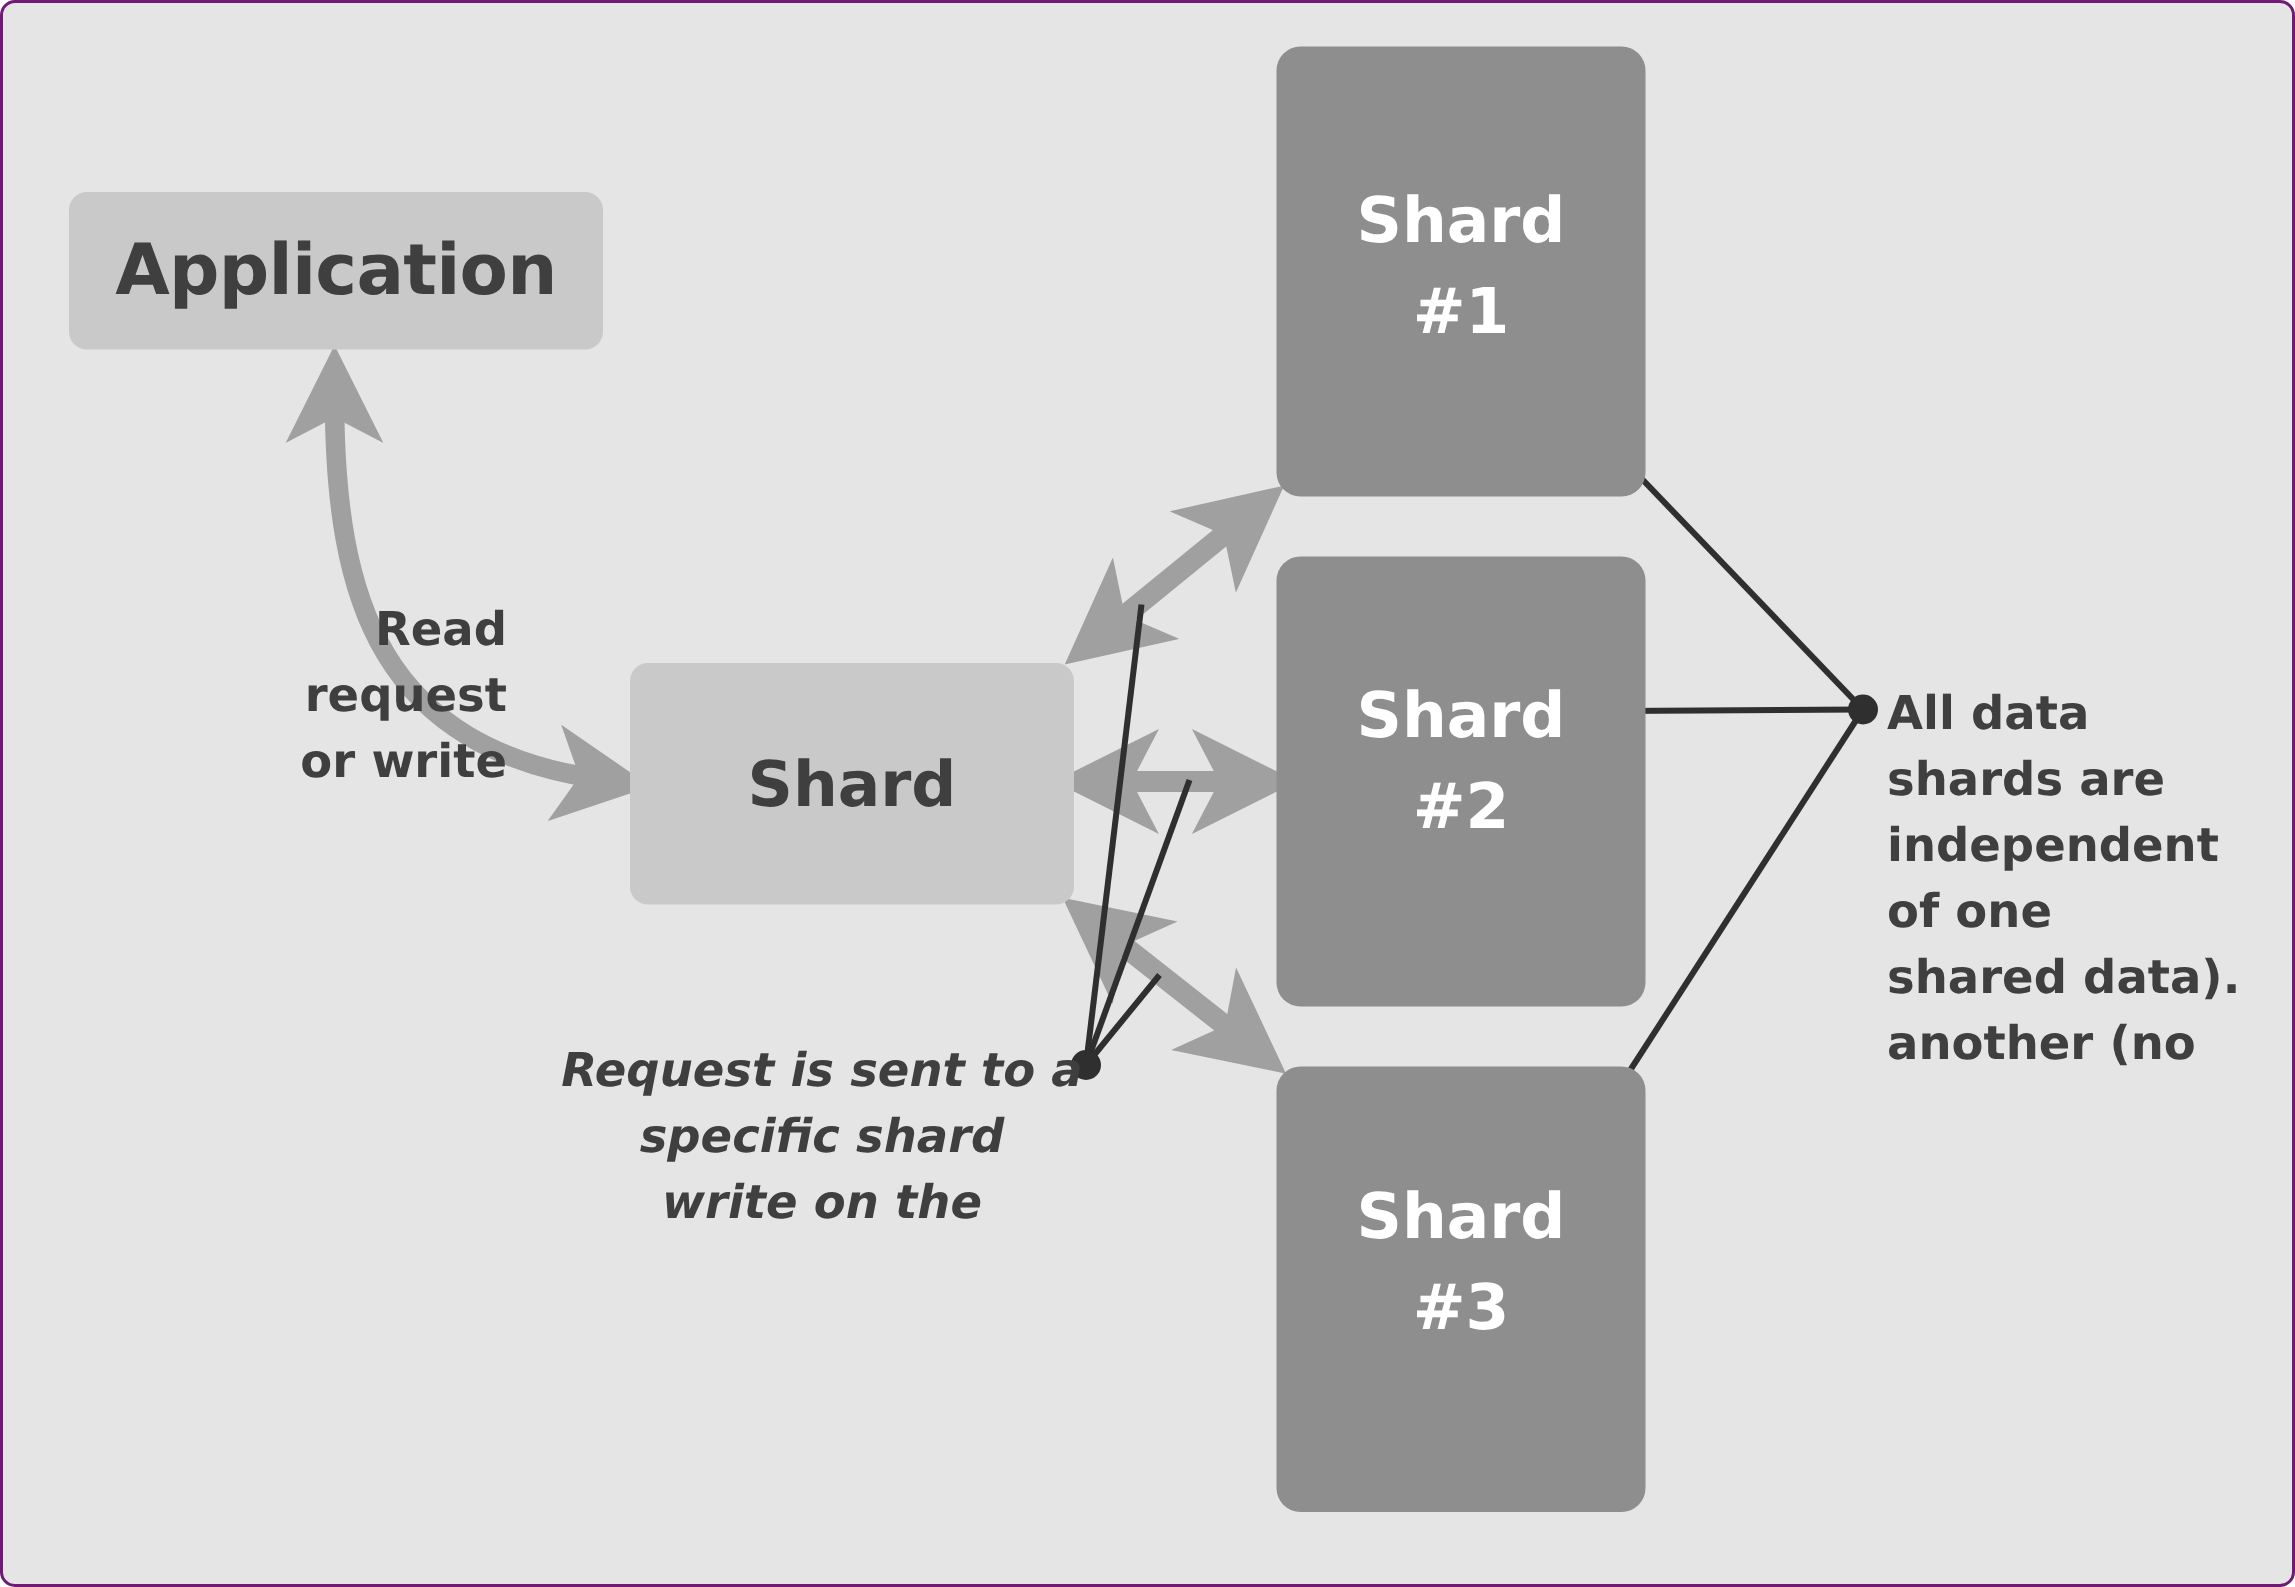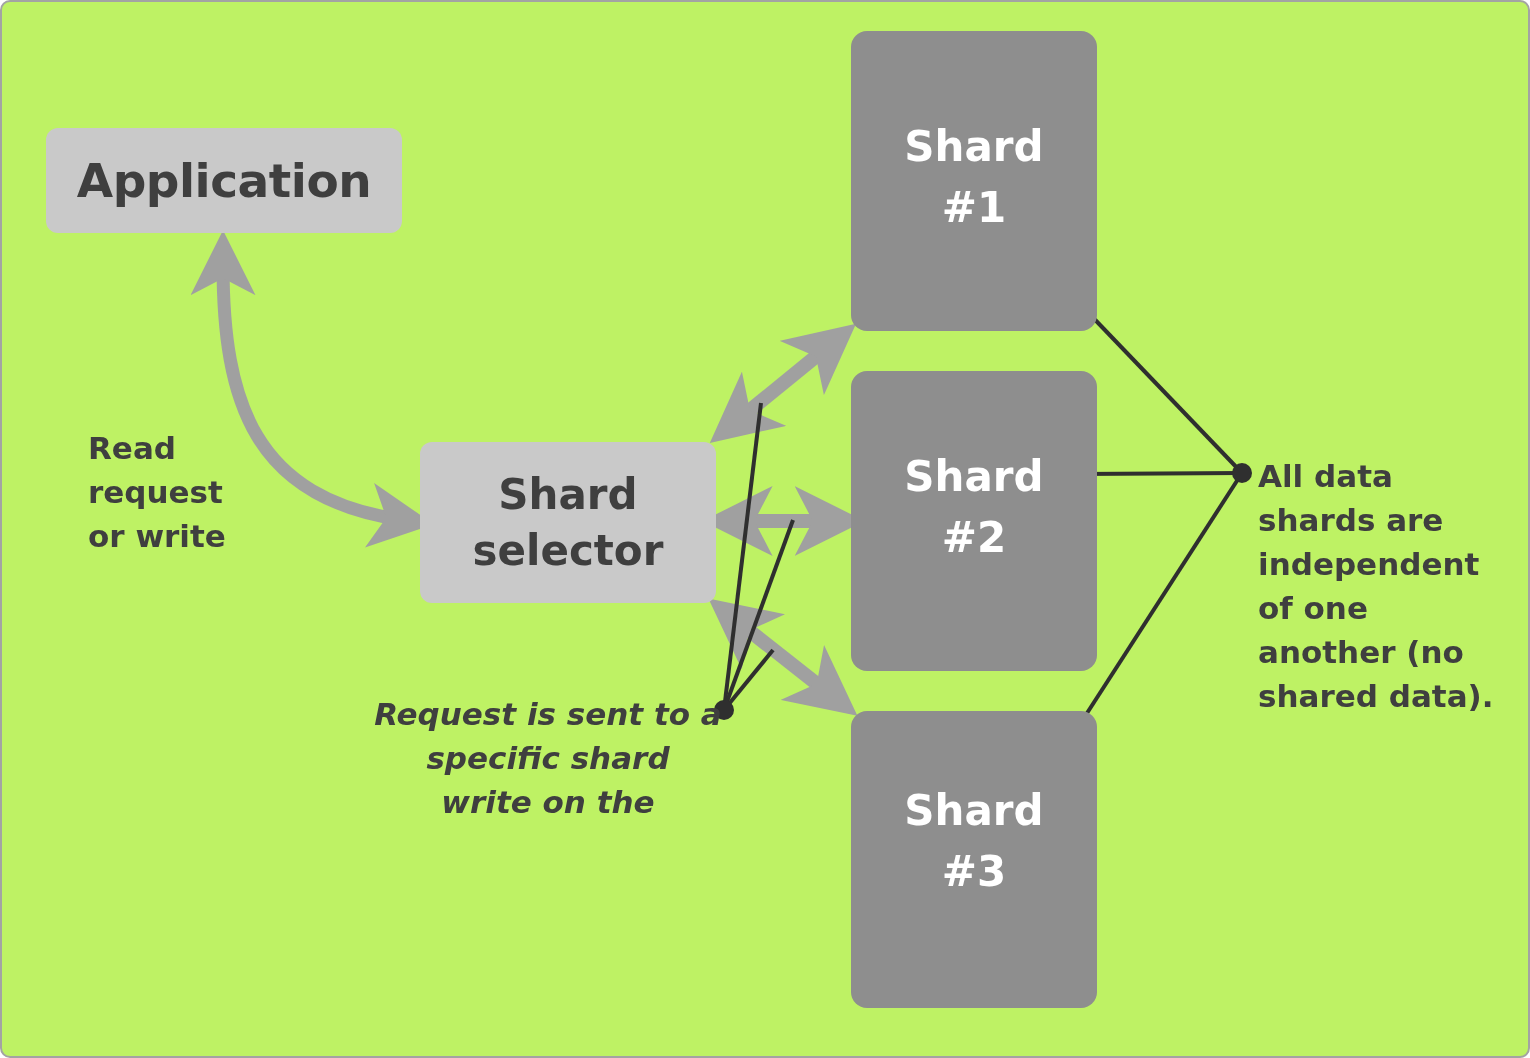--- a/index.html
+++ b/index.html
@@ -11,22 +11,22 @@
     width: 1530px;
     height: 1058px;
     font-family: "DejaVu Sans", sans-serif;
     overflow: hidden;
   }
   #canvas {
     position: relative;
     width: 1530px;
     height: 1058px;
     box-sizing: border-box;
-    background: #bef264;
-    border: 2px solid #a3a3a3;
+    background: #e5e5e5;
+    border: 2px solid #701a75;
     border-radius: 10px;
     overflow: hidden;
   }
   #wires {
     position: absolute;
     left: 0;
     top: 0;
     width: 1530px;
     height: 1058px;
     pointer-events: none;
@@ -81,23 +81,22 @@
   .note {
     position: absolute;
     color: #3f3f3f;
     font-weight: bold;
     font-size: 31px;
     line-height: 1.42;
   }
   #note-read {
     left: 86px;
     top: 396px;
-    text-align: left;
+    text-align: right;
     width: 250px;
-    margin-top: 28px;
   }
   #note-request {
     left: 372px;
     top: 690px;
     width: 348px;
     text-align: center;
     font-style: italic;
   }
   #note-independent {
     left: 1256px;
@@ -140,21 +139,20 @@
     <circle cx="1240" cy="471" r="10" fill="#2f2f2f"></circle>
   </svg>
 
   <div class="node node-light" id="app-box">
     <span>Application</span>
   </div>
 
   <div class="node node-light" id="selector-box">
     <div class="lines">
       <div>Shard</div>
-      <div>selector</div>
     </div>
   </div>
 
   <div class="node node-dark" id="shard1-box">
     <div class="shard-label">
       <div>Shard</div>
       <div>#1</div>
     </div>
   </div>
 
@@ -182,17 +180,17 @@
     <div>Request is sent to a</div>
     <div>specific shard</div>
     <div>write on the</div>
   </div>
 
   <div class="note" id="note-independent">
     <div>All data</div>
     <div>shards are</div>
     <div>independent</div>
     <div>of one</div>
+    <div>shared data).</div>
     <div>another (no</div>
-    <div>shared data).</div>
   </div>
 
 </div>
 
 </body></html>

